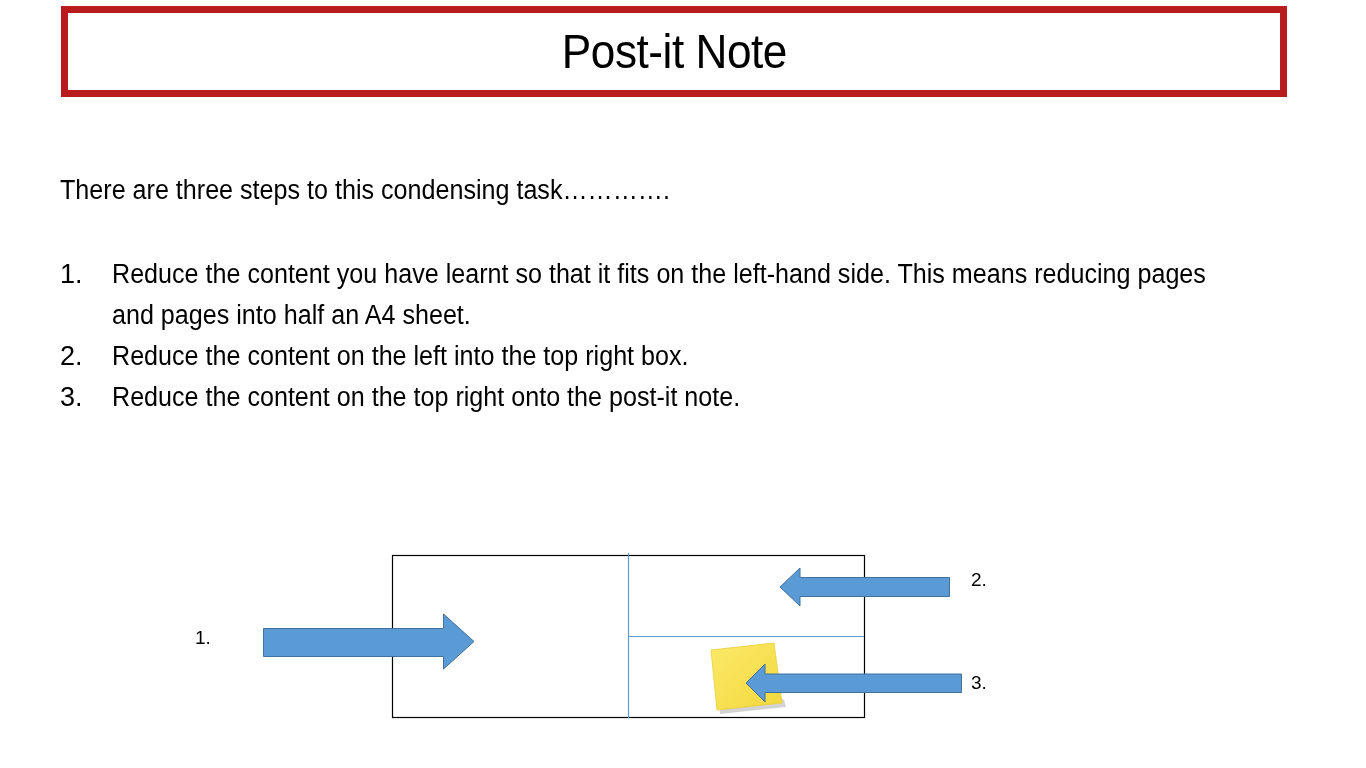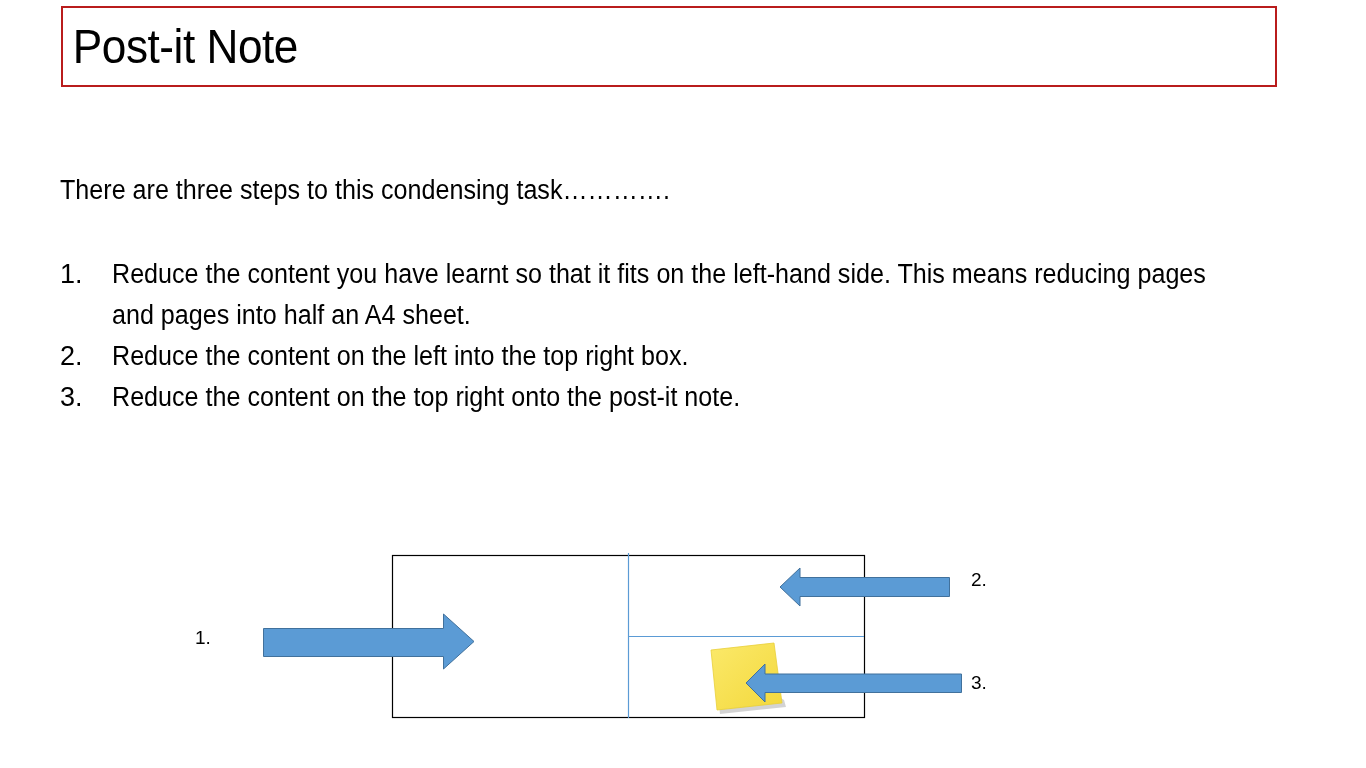--- a/index.html
+++ b/index.html
@@ -14,23 +14,24 @@
       overflow: hidden;
       font-family: "Liberation Sans", "DejaVu Sans", sans-serif;
       color: #000000;
     }
     .title-box {
       position: absolute;
       left: 61px;
       top: 6px;
       width: 1212px;
       height: 77px;
-      border: 2px solid #b91c1c;
+      border: 7px solid #b91c1c;
       display: flex;
       align-items: center;
+      justify-content: center;
     }
     .title-text {
       font-size: 48px;
       line-height: 1;
       letter-spacing: -0.5px;
       transform: scaleX(0.92);
     }
     .intro {
       position: absolute;
       left: 60px;

